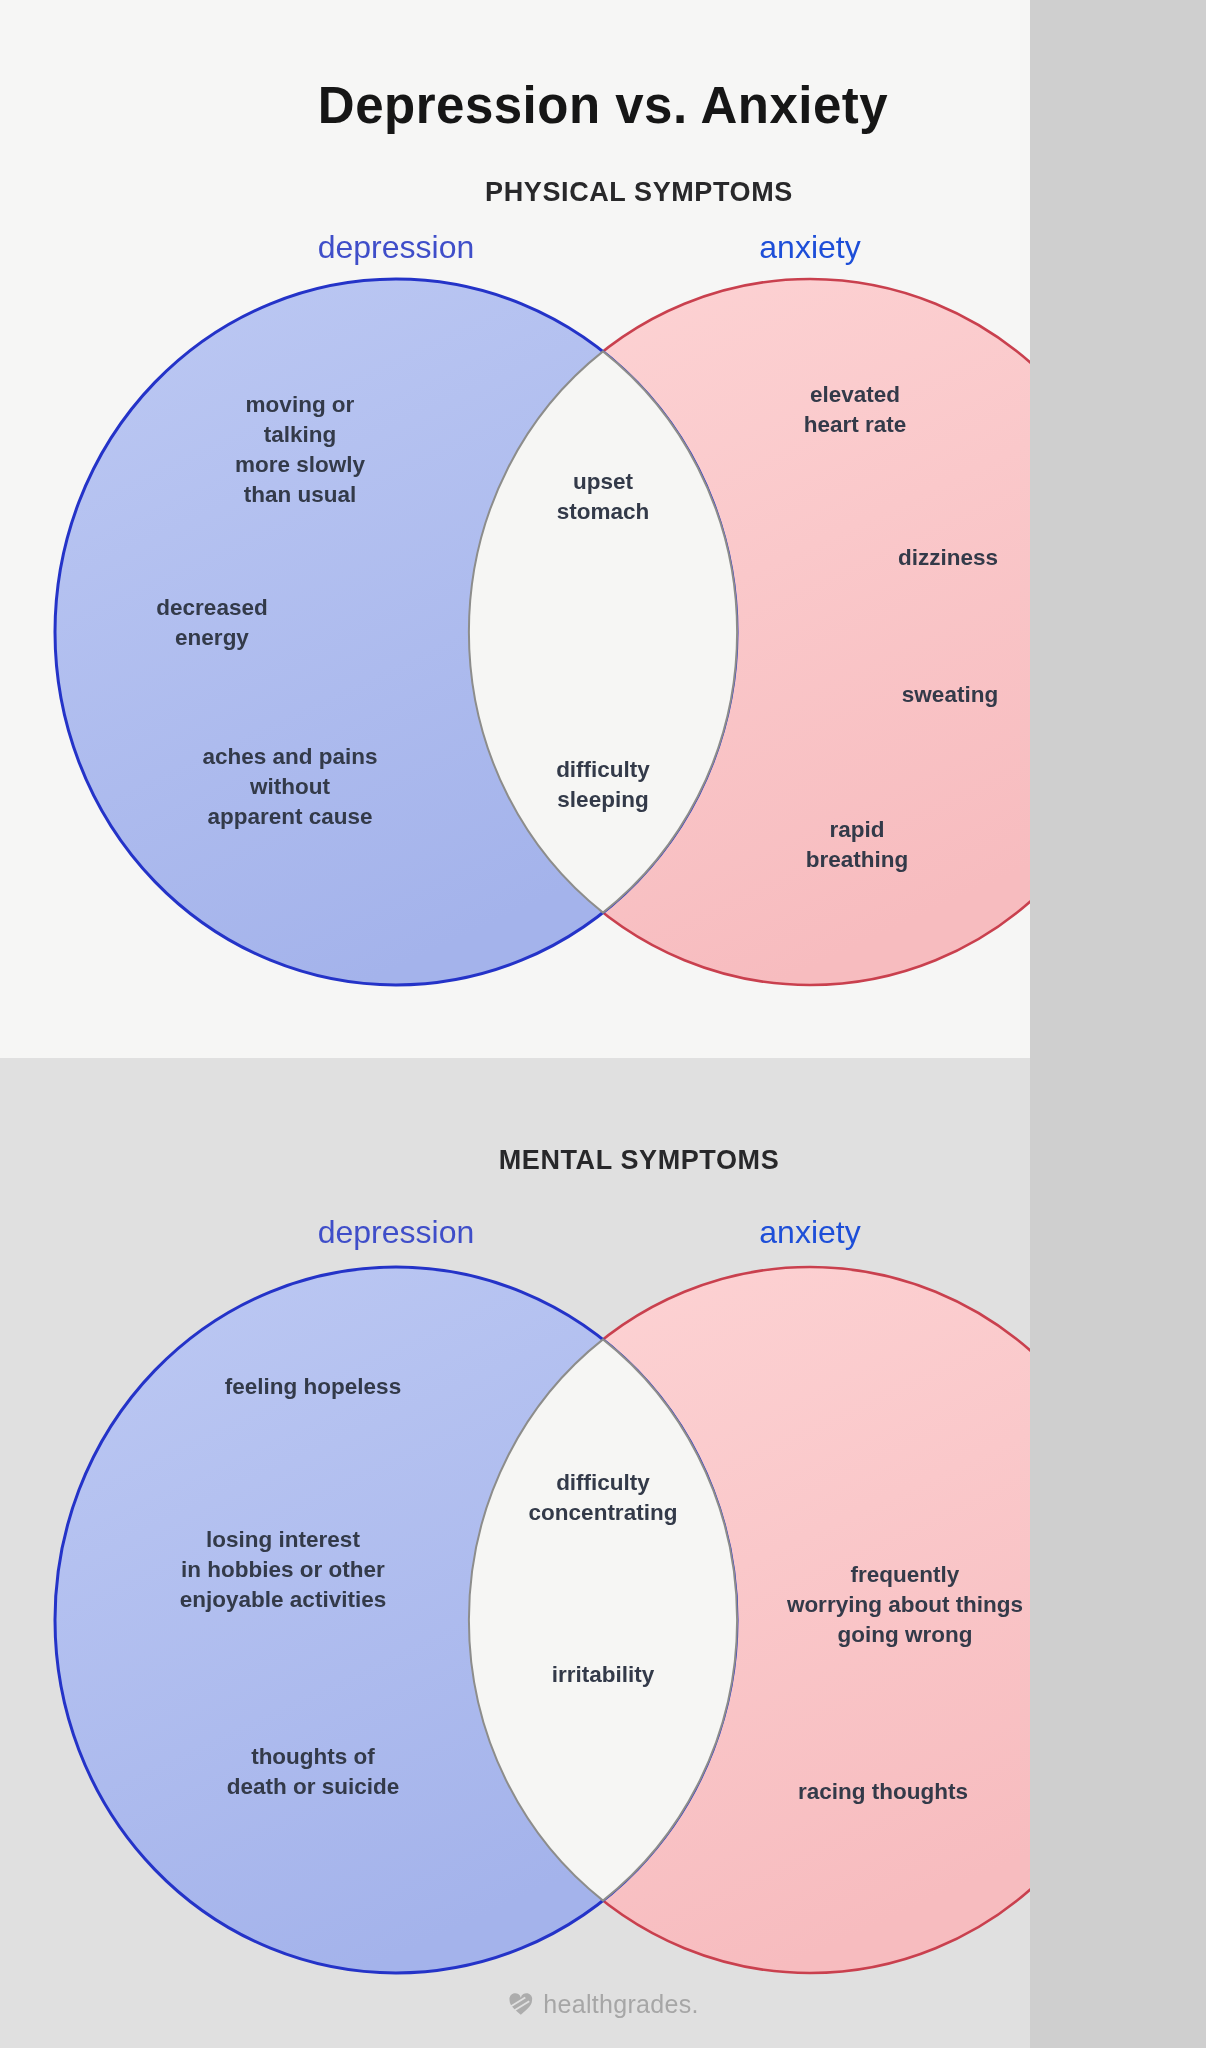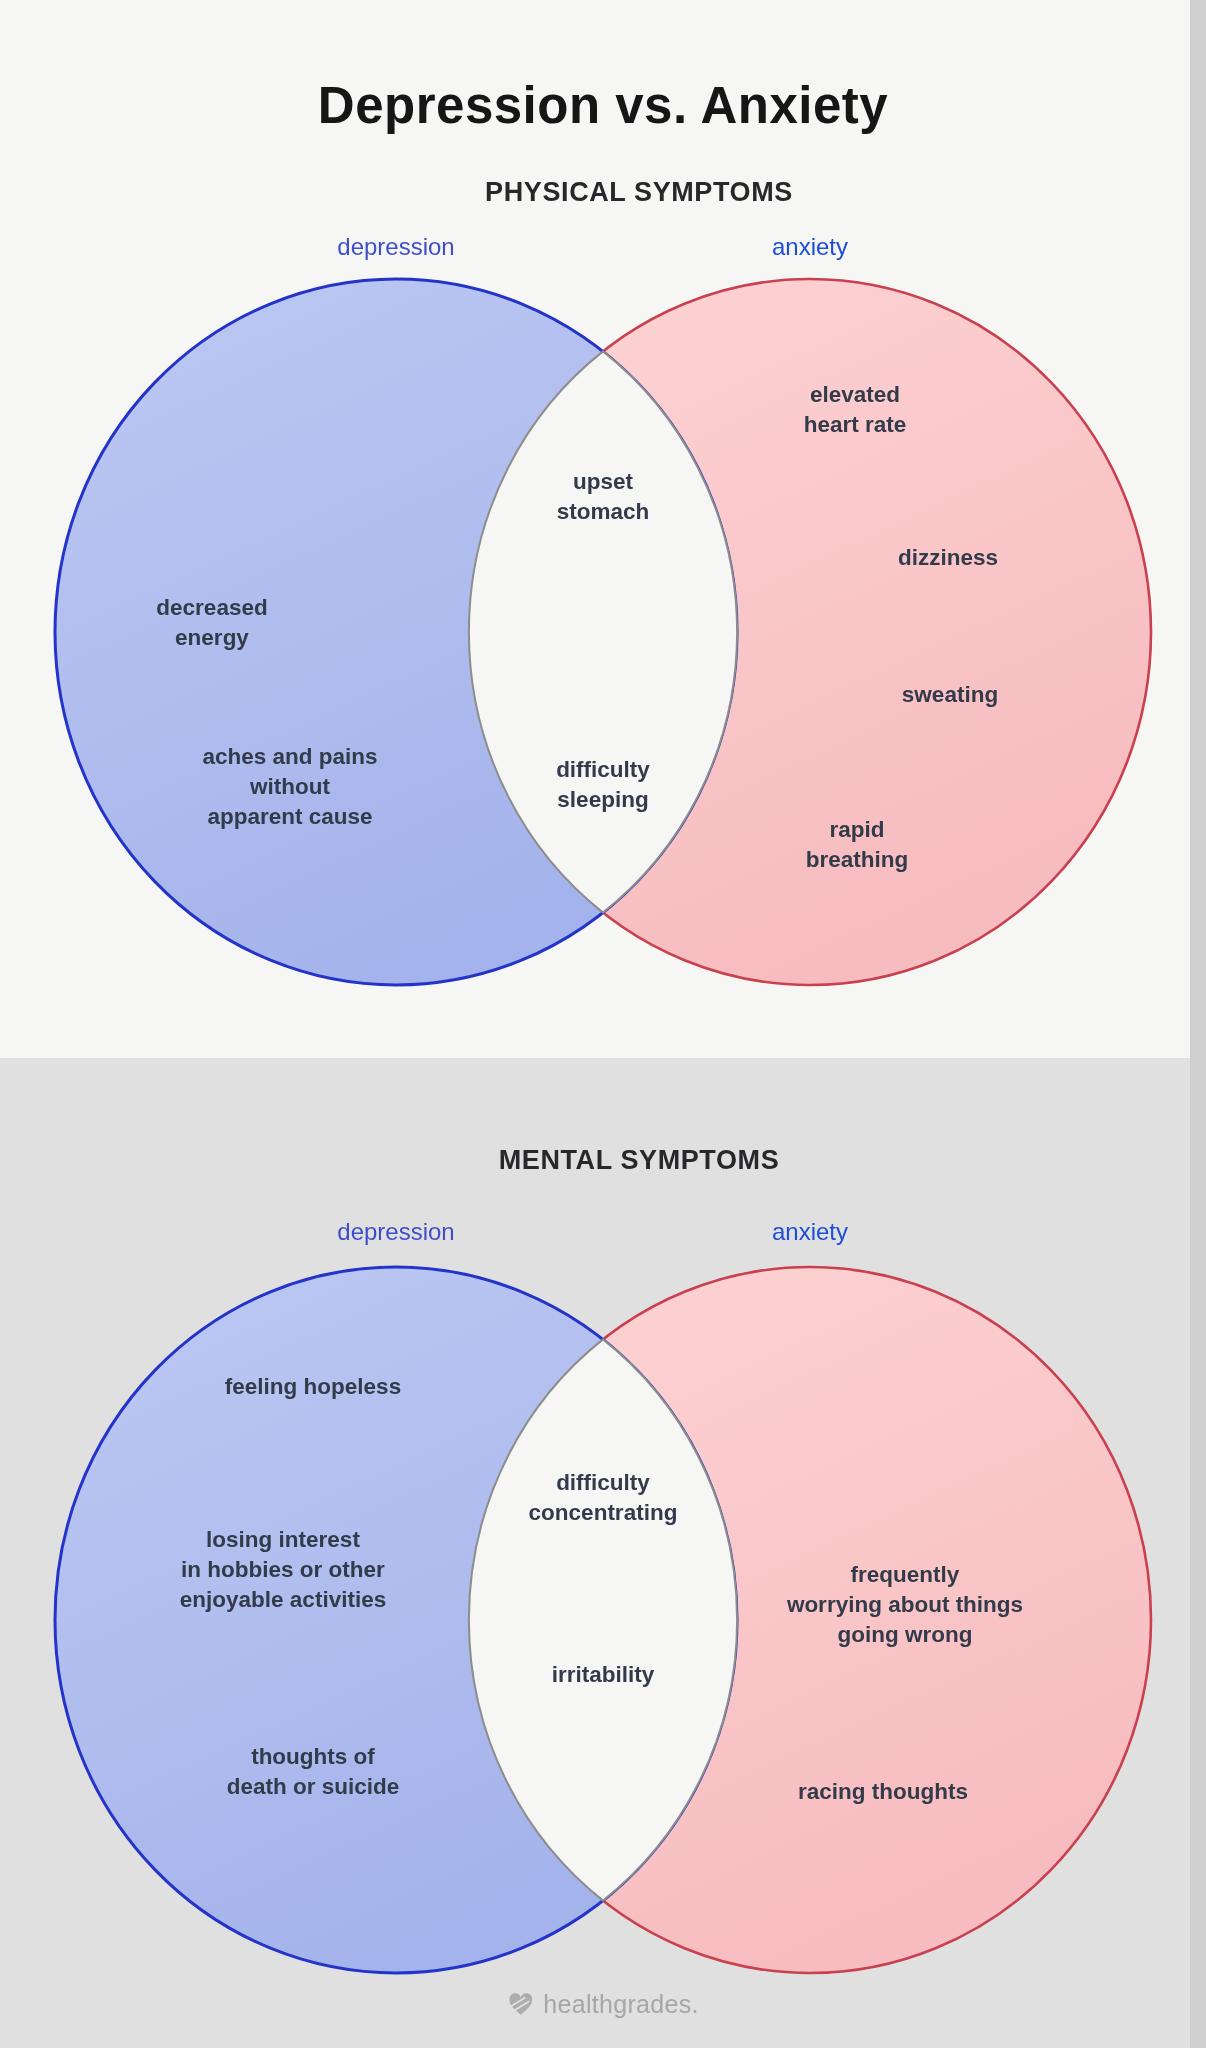--- a/index.html
+++ b/index.html
@@ -1,29 +1,29 @@
 <!DOCTYPE html>
 <html><head>
 <meta charset="utf-8">
 <style>
   html,body{margin:0;padding:0;background:#cfcfcf;}
   #canvas{
-    position:relative;width:1190px;height:2048px;overflow:hidden;
+    position:relative;width:1030px;height:2048px;overflow:hidden;
     font-family:"Liberation Sans", sans-serif;
   }
   .bg-top{position:absolute;left:0;top:0;width:1206px;height:1058px;background:#f6f6f5;}
   .bg-bottom{position:absolute;left:0;top:1058px;width:1206px;height:990px;background:#e0e0e0;}
   .abs{position:absolute;transform:translate(-50%,-50%);width:max-content;}
   .title{
     font-size:51px;font-weight:800;color:#161616;letter-spacing:.5px;text-align:center;
   }
   .section-heading{
     font-size:27px;font-weight:700;color:#28282a;letter-spacing:.6px;text-align:center;margin-left:36px;
   }
-  .circle-label{font-size:24px;font-weight:500;text-align:center;}
+  .circle-label{font-size:32px;font-weight:500;text-align:center;}
   .label-dep{color:#3f4ec9;}
   .label-anx{color:#1d4ed8;}
   .sym{
     font-size:22.5px;font-weight:700;color:#333a49;line-height:1.33;
     text-align:center;white-space:pre-line;
   }
   .venn{position:absolute;left:0;}
   .footer{
     position:absolute;left:603px;top:2004px;transform:translate(-50%,-50%);
     display:flex;align-items:center;gap:9px;
@@ -62,20 +62,24 @@
   <div class="abs title" style="left:603px;top:105px">Depression vs. Anxiety</div>
 
   <div class="abs section-heading" style="left:603px;top:192px">PHYSICAL SYMPTOMS</div>
   <div class="abs circle-label label-dep" style="left:396px;top:247px">depression</div>
   <div class="abs circle-label label-anx" style="left:810px;top:247px">anxiety</div>
 
   <div class="abs section-heading" style="left:603px;top:1160px">MENTAL SYMPTOMS</div>
   <div class="abs circle-label label-dep" style="left:396px;top:1232px">depression</div>
   <div class="abs circle-label label-anx" style="left:810px;top:1232px">anxiety</div>
 
+  <div class="abs sym" style="left:300px;top:450px">moving or
+talking
+more slowly
+than usual</div>
   <div class="abs sym" style="left:212px;top:623px">decreased
 energy</div>
   <div class="abs sym" style="left:290px;top:787px">aches and pains
 without
 apparent cause</div>
 
   <div class="abs sym" style="left:603px;top:497px">upset
 stomach</div>
   <div class="abs sym" style="left:603px;top:785px">difficulty
 sleeping</div>

